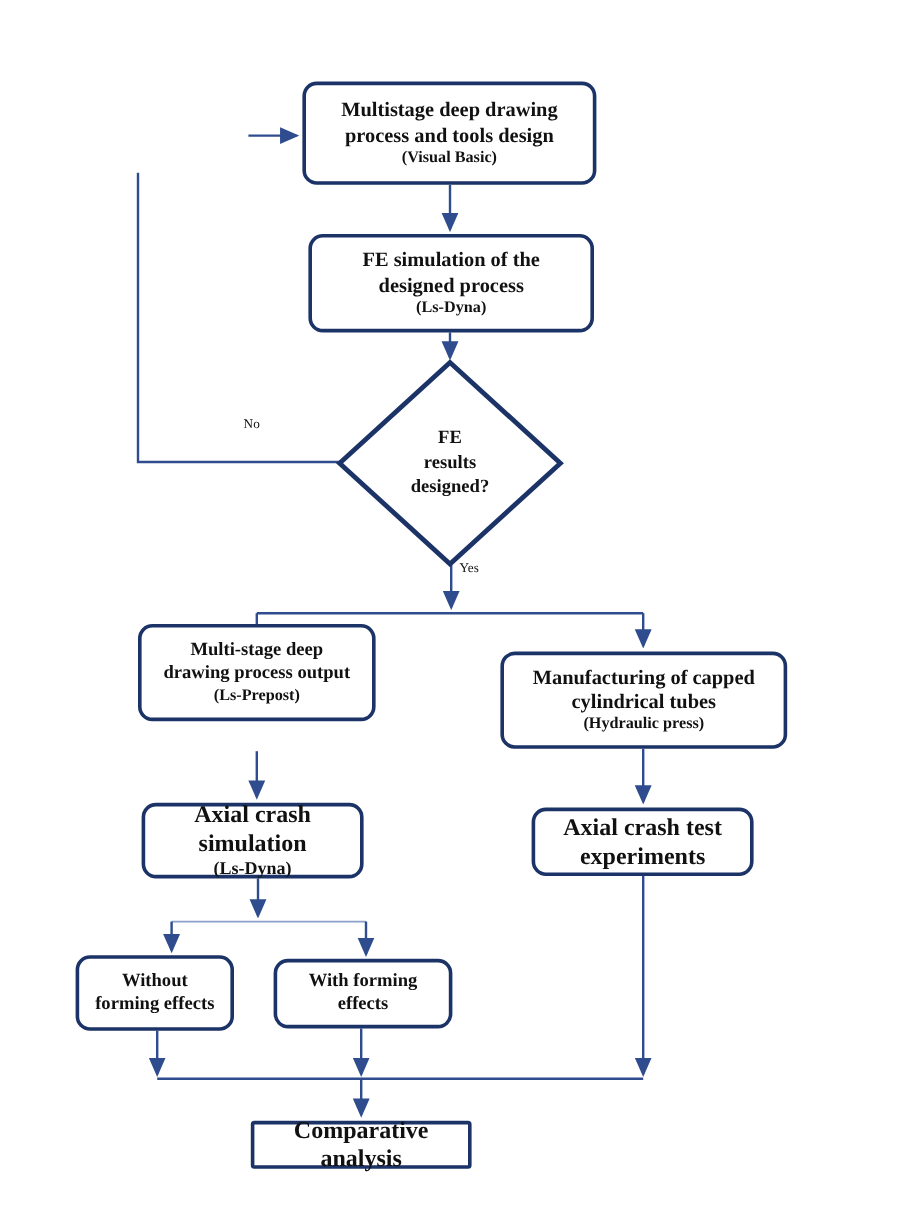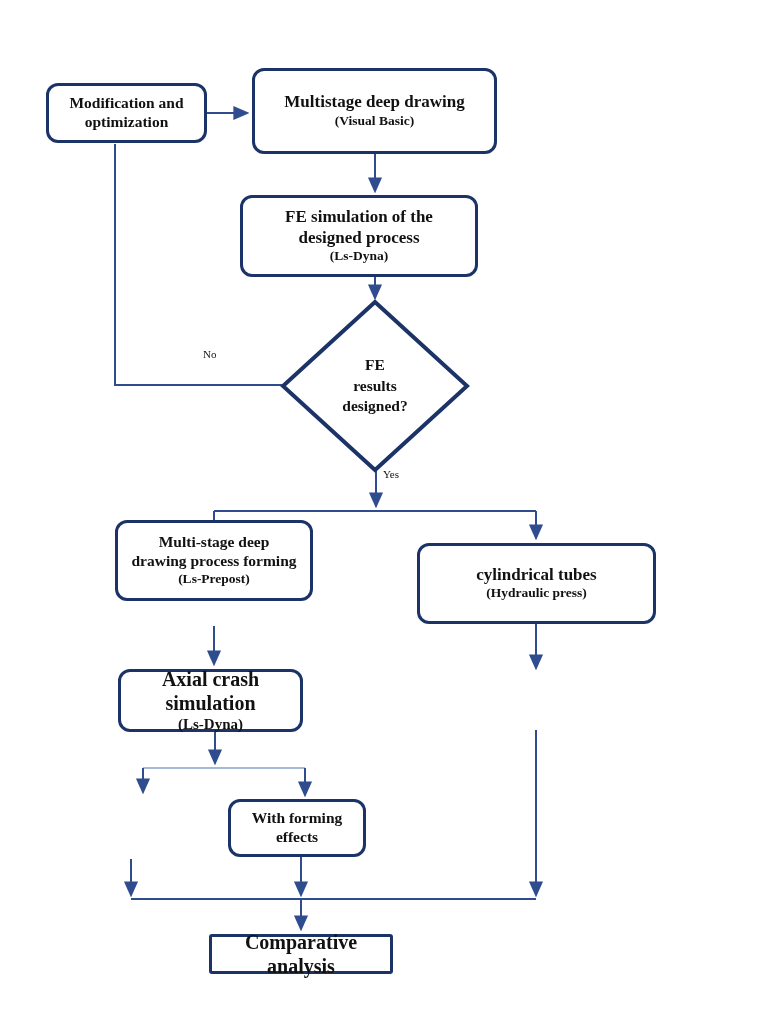--- a/index.html
+++ b/index.html
@@ -97,64 +97,70 @@
 
     <line class="cline" x1="536" y1="730" x2="536" y2="895" marker-end="url(#arr)"></line>
 
     <line class="cline" x1="131" y1="899" x2="536" y2="899"></line>
 
     <line class="cline" x1="301" y1="899" x2="301" y2="929" marker-end="url(#arr)"></line>
 
     <polygon class="diamond-shape" points="375,302 467,386 375,470 283,386"></polygon>
   </svg>
 
-  <div class="node sz-15" style="left:46px;top:83px;width:161px;height:60px;">
-    <span class="box-main">Modification and</span>
-    <span class="box-main">optimization</span>
-  </div>
 
   <div class="node" style="left:252px;top:68px;width:245px;height:86px;">
     <span class="box-main">Multistage deep drawing</span>
+    <span class="box-main">process and tools design</span>
     <span class="box-sub">(Visual Basic)</span>
   </div>
 
-  <div class="node" style="left:240px;top:195px;width:238px;height:82px;">
+  <div class="node" style="left:257px;top:195px;width:238px;height:82px;">
     <span class="box-main">FE simulation of the</span>
     <span class="box-main">designed process</span>
     <span class="box-sub">(Ls-Dyna)</span>
   </div>
 
   <div class="diamond-label" style="left:283px;top:302px;width:184px;height:168px;">
     <span>FE</span>
     <span>results</span>
     <span>designed?</span>
   </div>
 
   <span class="edge-label" style="left:203px;top:348px;">No</span>
   <span class="edge-label" style="left:383px;top:468px;">Yes</span>
 
   <div class="node sz-15" style="left:115px;top:520px;width:198px;height:81px;">
     <span class="box-main">Multi-stage deep</span>
-    <span class="box-main">drawing process forming</span>
+    <span class="box-main">drawing process output</span>
     <span class="box-sub">(Ls-Prepost)</span>
   </div>
 
   <div class="node" style="left:417px;top:543px;width:239px;height:81px;">
+    <span class="box-main">Manufacturing of capped</span>
     <span class="box-main">cylindrical tubes</span>
     <span class="box-sub">(Hydraulic press)</span>
   </div>
 
   <div class="node sz-16 sub-15" style="left:118px;top:669px;width:185px;height:63px;">
     <span class="box-main">Axial crash simulation</span>
     <span class="box-sub">(Ls-Dyna)</span>
   </div>
 
+  <div class="node sz-16" style="left:443px;top:673px;width:185px;height:57px;">
+    <span class="box-main">Axial crash test</span>
+    <span class="box-main">experiments</span>
+  </div>
 
+  <div class="node sz-15" style="left:63px;top:796px;width:132px;height:63px;">
+    <span class="box-main">Without</span>
+    <span class="box-main">forming effects</span>
+  </div>
 
-  <div class="node sz-15" style="left:228px;top:799px;width:138px;height:58px;">
+  <div class="node sz-15" style="left:228px;top:799px;width:149px;height:58px;">
     <span class="box-main">With forming</span>
     <span class="box-main">effects</span>
   </div>
 
   <div class="node sz-16" style="left:209px;top:934px;width:184px;height:40px;border-radius:3px;">
     <span class="box-main">Comparative analysis</span>
   </div>
 
 </div>
 

